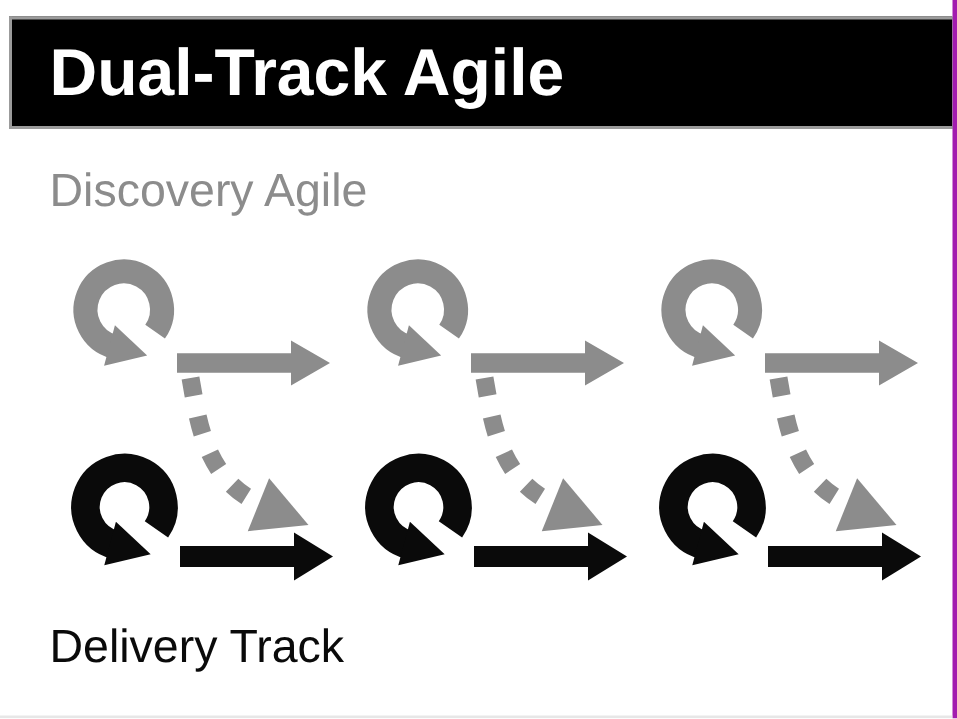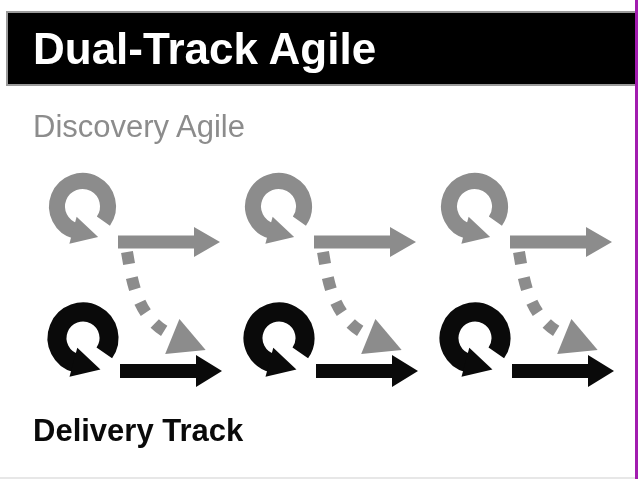--- a/index.html
+++ b/index.html
@@ -25,21 +25,21 @@
     margin: 0; padding-left: 25px;
     font-size: 44px; font-weight: bold; letter-spacing: 0px;
     color: var(--c-title-text, #fff);
     white-space: nowrap;
   }
   .track-label {
     position: absolute; left: 33px;
     font-size: 31px; line-height: 1.1; white-space: nowrap;
   }
   .track-label.discovery { top: 110px; color: var(--c-discovery, #8c8c8c); }
-  .track-label.delivery  { top: 414px; color: var(--c-delivery, #0a0a0a); font-weight: bold; }
+  .track-label.delivery  { top: 414px; color: var(--c-delivery, #0a0a0a); }
   svg.diagram { position: absolute; left: 0; top: 160px; display: block; }
   .disc-stroke { stroke: var(--c-discovery, #8c8c8c); fill: none; }
   .disc-fill   { fill: var(--c-discovery, #8c8c8c); }
   .del-stroke  { stroke: var(--c-delivery, #0a0a0a); fill: none; }
   .del-fill    { fill: var(--c-delivery, #0a0a0a); }
   .dash-path   {
     stroke: var(--c-connector, #8c8c8c); fill: none;
     stroke-width: 12; stroke-dasharray: 12 14; stroke-linecap: butt;
   }
   .footer-line {

